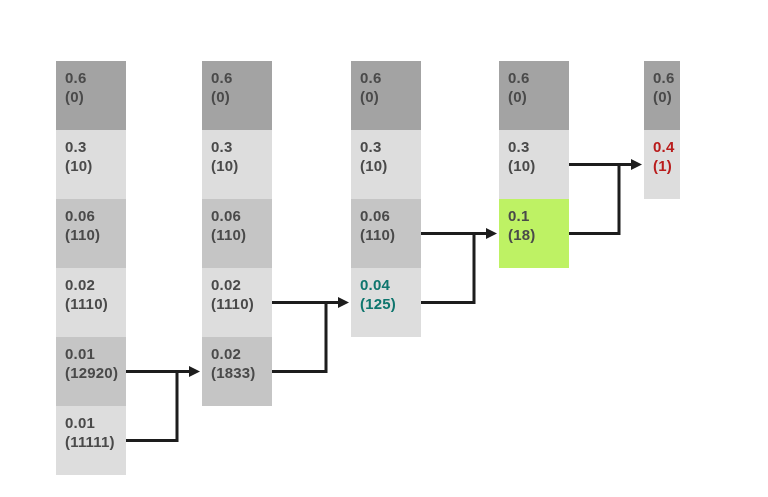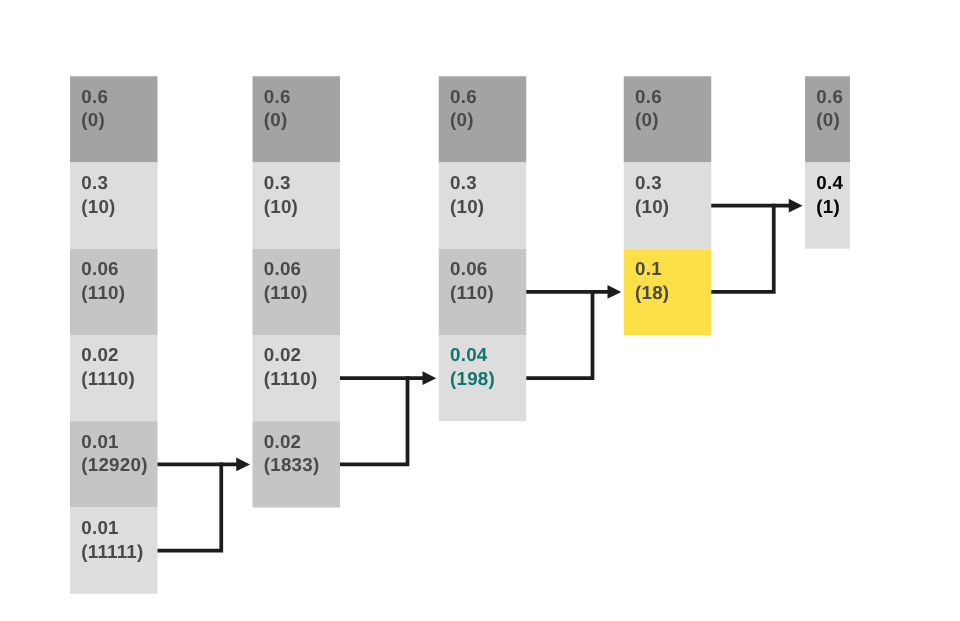--- a/index.html
+++ b/index.html
@@ -101,43 +101,43 @@
         <div class="cell" style="background: rgb(221, 221, 221); color: rgb(74, 74, 74);">
           <span>0.3</span>
           <span>(10)</span>
         </div>
         <div class="cell" style="background: rgb(197, 197, 197); color: rgb(74, 74, 74);">
           <span>0.06</span>
           <span>(110)</span>
         </div>
         <div class="cell" style="background: rgb(221, 221, 221); color: #0f766e;">
           <span>0.04</span>
-          <span>(198)</span>
+          <span>(125)</span>
         </div>
       </div>
       <div class="column" style="left: 499px;">
         <div class="cell" style="background: rgb(163, 163, 163); color: rgb(74, 74, 74);">
           <span>0.6</span>
           <span>(0)</span>
         </div>
         <div class="cell" style="background: rgb(221, 221, 221); color: rgb(74, 74, 74);">
           <span>0.3</span>
           <span>(10)</span>
         </div>
-        <div class="cell" style="background: #fde047; color: rgb(74, 74, 74);">
+        <div class="cell" style="background: #bef264; color: rgb(74, 74, 74);">
           <span>0.1</span>
           <span>(18)</span>
         </div>
       </div>
       <div class="column" style="left: 644px;">
         <div class="cell" style="background: rgb(163, 163, 163); color: rgb(74, 74, 74);">
           <span>0.6</span>
           <span>(0)</span>
         </div>
-        <div class="cell" style="background: rgb(221, 221, 221); color: #000000;">
+        <div class="cell" style="background: rgb(221, 221, 221); color: #b91c1c;">
           <span>0.4</span>
           <span>(1)</span>
         </div>
       </div>
     </div>
   <svg class="arrows" id="arrows-svg" width="768" height="497" viewBox="0 0 768 497">
       <g fill="none" stroke="#1d1d1d" stroke-width="3">
         <line x1="126" y1="355.5" x2="191" y2="355.5"></line>
         <polyline points="126,424.5 177,424.5 177,354"></polyline>
         <polygon points="200,355.5 189,350 189,361" fill="#1d1d1d" stroke="none"></polygon>

